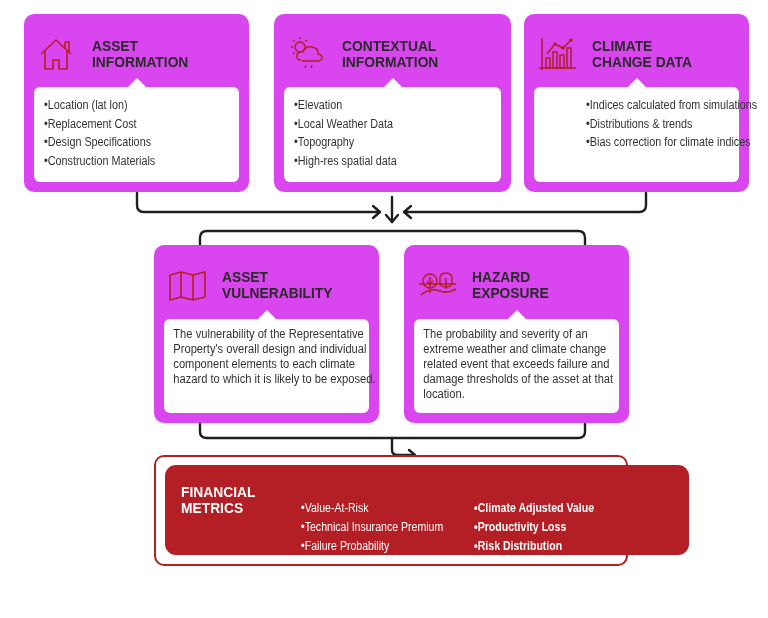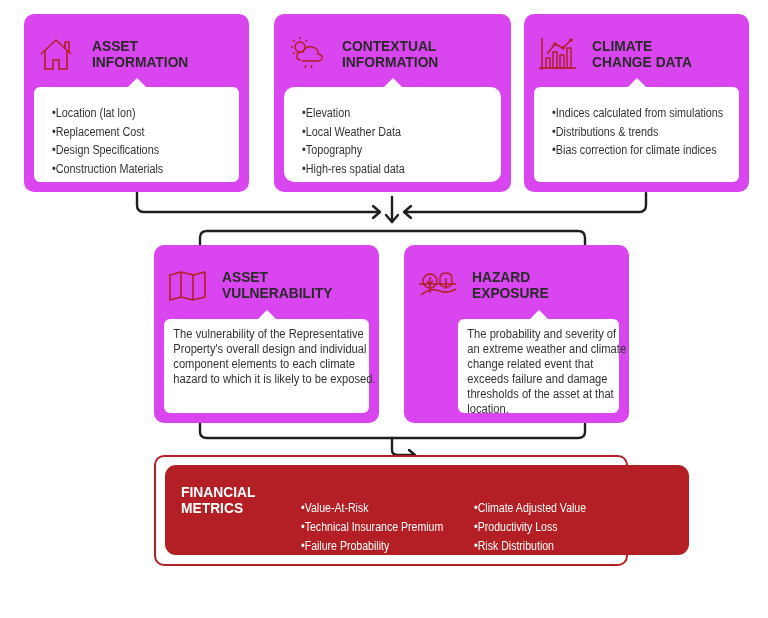--- a/index.html
+++ b/index.html
@@ -9,21 +9,21 @@
   .card .head { position:absolute; left:14px; top:18px; right:10px; height:50px; }
   .card .icon { position:absolute; left:0; top:4px; width:40px; height:36px; }
   .card .title { position:absolute; left:54px; top:6px; font-weight:bold;
                  font-size:15px; line-height:16px; color:#2a2a2a;
                  letter-spacing:0px; transform:scaleX(0.92); transform-origin:left top; }
   .card .title span { display:block; }
   .card .body { position:absolute; left:10px; right:10px; background:#ffffff; border-radius:6px; }
   .card .body::before { content:""; position:absolute; top:-9px; left:50%; margin-left:-10px;
        width:0; height:0; border-left:10px solid transparent; border-right:10px solid transparent;
        border-bottom:10px solid #ffffff; }
-  .card ul { list-style:none; margin:8px; padding:9px 0 0 10px; }
+  .card ul { list-style:none; margin:0; padding:9px 0 0 10px; }
   .card li { font-size:12px; line-height:18.5px; color:#333; white-space:nowrap;
              transform:scaleX(0.9); transform-origin:left; }
   .card li::before { content:"\2022 "; }
   .card p { margin:0; padding:8px 10px 0 10px; font-size:12px; line-height:15px; color:#333;
             transform:scaleX(0.93); transform-origin:left top; width:108%; }
   svg.conn { position:absolute; left:0; top:0; }
   .fin-outer { position:absolute; left:154px; top:455px; width:470px; height:107px;
                border:2.5px solid #b31f24; border-radius:10px; background:#fff; }
   .fin-inner { position:absolute; left:165px; top:465px; width:524px; height:90px;
                background:#b31f24; border-radius:11px; }
@@ -88,21 +88,21 @@
         <path d="M12 1 V3 M3 11 H5 M5 4 L6.5 5.5 M19 4 L17.5 5.5 M5 18 L6.5 16.5"></path>
         <path d="M13 24 Q8 24 9 19 Q10 15 15 16 Q17 10 24 11 Q31 12 30 18 Q35 19 34 23 Q33 25 30 25 H14"></path>
         <path d="M18 29 L17 32 M24 29 L23 32"></path>
       </g>
     </svg>
     <div class="title">
       <span>CONTEXTUAL</span>
         <span>INFORMATION</span>
     </div>
   </div>
-  <div class="body" style="top:73px;height:95px;border-radius:10px;">
+  <div class="body" style="top:73px;height:95px;">
     <ul>
       <li>Elevation</li>
       <li>Local Weather Data</li>
       <li>Topography</li>
       <li>High-res spatial data</li>
     </ul>
   </div>
 </div>
 
 <div class="card" style="left:524px;top:14px;width:225px;height:178px;">
@@ -120,21 +120,21 @@
           <circle cx="17" cy="8" r="1.8"></circle>
           <circle cx="25" cy="12" r="1.8"></circle>
           <circle cx="33" cy="4" r="1.8"></circle>
         </g>
     </svg>
     <div class="title">
       <span>CLIMATE</span>
         <span>CHANGE DATA</span>
     </div>
   </div>
-  <div class="body" style="top:73px;height:95px;">
+  <div class="body" style="top:73px;height:95px;padding-left:42px;">
     <ul>
       <li>Indices calculated from simulations</li>
       <li>Distributions &amp; trends</li>
       <li>Bias correction for climate indices</li>
     </ul>
   </div>
 </div>
 
 <div class="card" style="left:154px;top:245px;width:225px;height:178px;">
   <div class="head">
@@ -164,34 +164,34 @@
         <path d="M22 14 Q21 6 28 6 Q35 6 34 14 Q35 20 28 20 Q21 20 22 14 Z"></path>
           <path d="M28 11 V22"></path>
         <path d="M3 28 Q12 20 22 24 Q30 27 38 22"></path>
       </g>
     </svg>
     <div class="title">
       <span>HAZARD</span>
         <span>EXPOSURE</span>
     </div>
   </div>
-  <div class="body" style="top:74px;height:94px;margin-left:44px;">
+  <div class="body" style="top:74px;height:94px;">
     <p>The probability and severity of an extreme weather and climate change related event that exceeds failure and damage thresholds of the asset at that location.</p>
   </div>
 </div>
 
 <div class="fin-outer"></div>
 <div class="fin-inner">
   <div class="fin-title">
     <span>FINANCIAL</span>
       <span>METRICS</span>
   </div>
   <ul class="fin-col" style="left:120px;">
     <li>Value-At-Risk</li>
     <li>Technical Insurance Premium</li>
     <li>Failure Probability</li>
   </ul>
-  <ul class="fin-col" style="left:293px;">
+  <ul class="fin-col" style="left:293px;font-weight:bold;">
     <li>Climate Adjusted Value</li>
     <li>Productivity Loss</li>
     <li>Risk Distribution</li>
   </ul>
 </div>
 
 </body></html>

